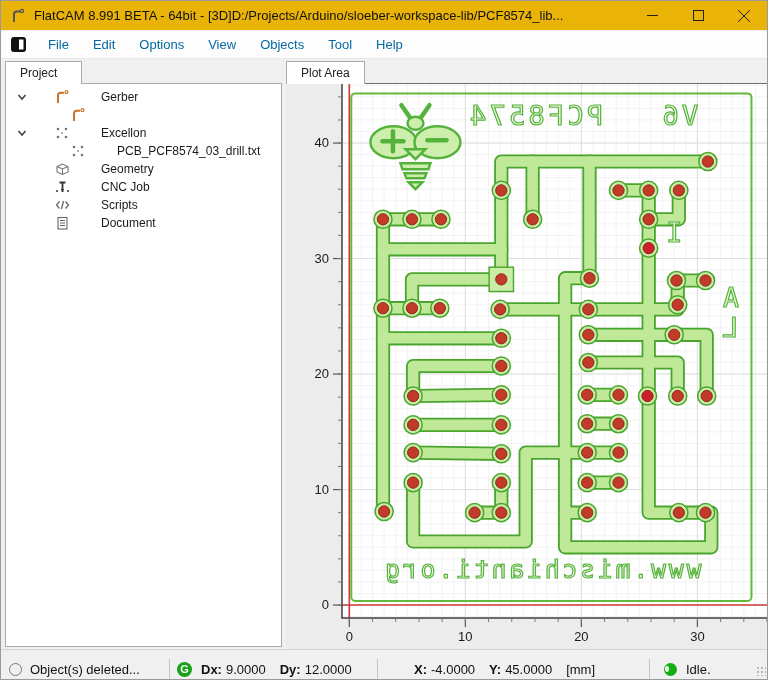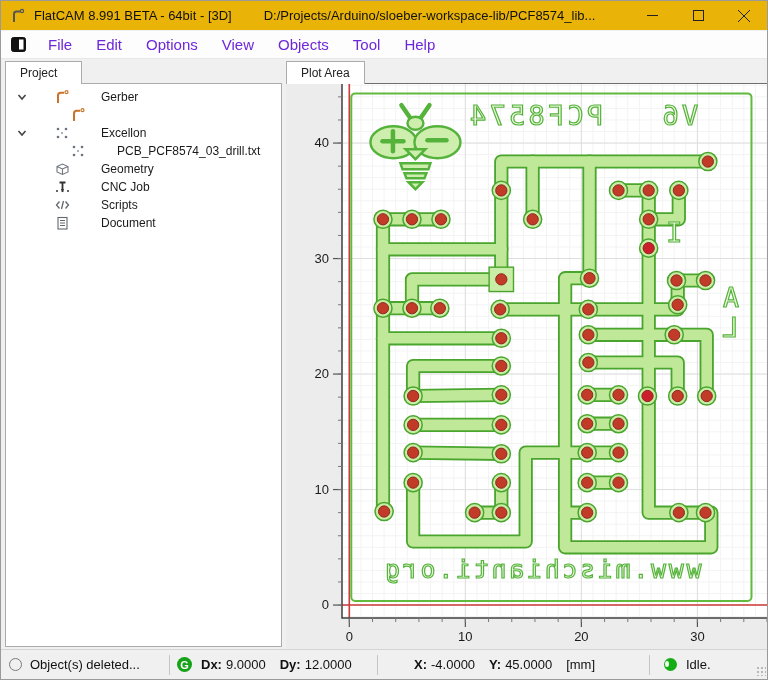--- a/index.html
+++ b/index.html
@@ -3,48 +3,48 @@
 <meta charset="utf-8">
 <style>
   * { margin:0; padding:0; box-sizing:border-box; }
   html,body { width:768px; height:680px; overflow:hidden; }
   body { font-family:"Liberation Sans", sans-serif; background:#f0f0f0; border:1px solid #9a9a9a; position:relative; }
 
   
   .titlebar { height:30px; background:#eab308; display:flex; align-items:center; border-bottom:1px solid #f0f0f0; }
   .app-icon { width:16px; height:16px; margin:0 8px 0 9px; flex:0 0 auto; }
   .title-text { font-size:13px; color:#111; white-space:nowrap; }
-  .title-path { font-size:13px; color:#111; margin-left:32px; white-space:nowrap; }
+  .title-path { font-size:13px; color:#111; white-space:nowrap; }
   .win-controls { margin-left:auto; display:flex; height:100%; }
   .win-btn { width:46px; height:100%; display:flex; align-items:center; justify-content:center; color:#222; font-size:13px; cursor:default; }
   .win-btn svg { display:block; }
 
   
   .menubar { height:28px; background:#fdfdfd; display:flex; align-items:center; border-bottom:1px solid #e8e8e8; }
   .menu-toggle { width:15px; height:15px; margin:0 12px 0 10px; }
-  .menu-item { font-size:15px; color:#6d28d9; padding:4px 10px; margin-right:4px;text-align:right; }
+  .menu-item { font-size:13px; color:#0369a1; padding:4px 10px; margin-right:4px;text-align:right; }
 
   
   .left-tabs { position:absolute; left:4px; top:60px; display:flex;flex-direction:column; }
   .tab { font-size:12px; color:#222; padding:4px 14px; border:1px solid #ababab; border-bottom:none; background:#22c55e; margin-right:1px; }
   .tab.active { background:#ffffff; position:relative; z-index:2; }
   .tree-frame { position:absolute; left:4px; top:82px; width:277px; height:564px; background:#ffffff; border:1px solid #ababab; }
   .tree { padding:4px 0 0 0; }
   .tree-row { display:flex; align-items:center; height:18px; font-size:12px; color:#1a1a1a; white-space:nowrap;gap:24px; }
   .tree-row .chev { width:16px; margin-left:8px; flex:0 0 auto; }
   .tree-row .nochev { width:16px; margin-left:8px; flex:0 0 auto; }
   .tree-row .child-indent { width:40px; flex:0 0 auto; }
   .tree-row .ticon { width:17px; height:16px; margin-right:6px; flex:0 0 auto; }
 
   .plot-tabbar { position:absolute; left:285px; top:60px; }
   .plot-frame { position:absolute; left:285px; top:82px; width:483px; height:566px; }
   .plot-frame svg { display:block; }
 
   
-  .statusbar { position:absolute; left:0; bottom:0; width:768px; height:30px; background:#f0f0f0; border-top:1px solid #d4d4d4; display:flex; align-items:center; font-size:13px; color:#111; }
+  .statusbar { position:absolute; left:0; bottom:0; width:768px; height:30px; background:#f0f0f0; border-top:1px solid #d4d4d4; display:flex; align-items:flex-end; font-size:13px; color:#111; }
   .sb-sec { display:flex; align-items:center; height:20px; }
   .sb-sep { width:1px; height:20px; background:#c6c6c6; }
   .sb1 { width:168px; padding-left:8px; }
   .sb2 { width:207px; padding-left:7px; }
   .sb3 { width:271px; padding-left:36px; }
   .sb4 { padding-left:14px; }
   .sb-lab { font-weight:bold; margin-right:4px; }
   .sb-val { margin-right:14px; }
   .msg-icon { width:13px; height:13px; border:1.5px solid #7a7a7a; border-radius:50%; margin-right:8px; flex:0 0 auto; }
   .g-badge { width:15px; height:15px; border-radius:50%; background:#17a317; color:#fff; font-size:11px; font-weight:bold; display:flex; align-items:center; justify-content:center; margin-right:9px; }

